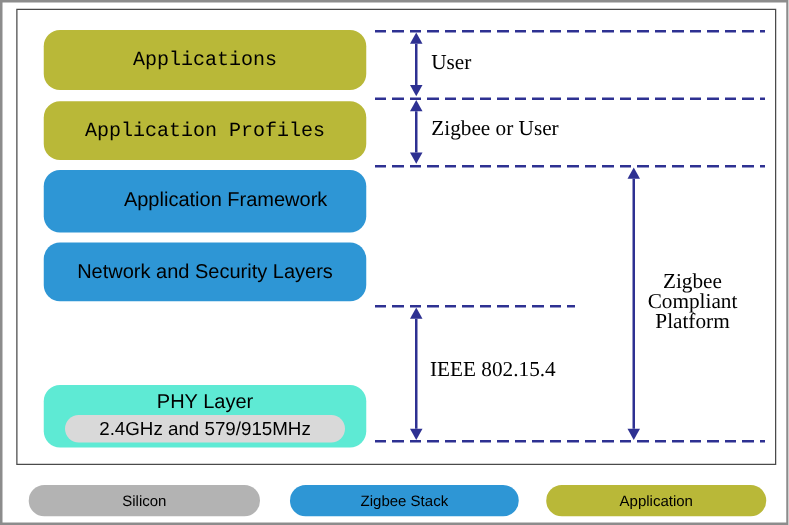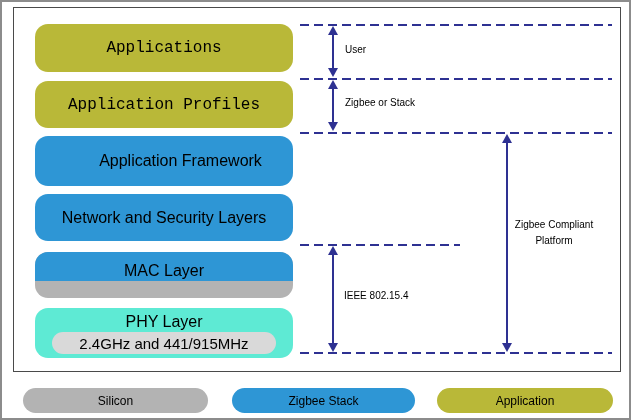--- a/index.html
+++ b/index.html
@@ -130,23 +130,24 @@
     border-top: 9px solid #2e3192;
   }
   .arrow-user        { left: 327px; top: 26px;  height: 51px;  }
   .arrow-zigbee-user { left: 327px; top: 80px;  height: 51px;  }
   .arrow-ieee        { left: 327px; top: 246px; height: 106px; }
   .arrow-platform    { left: 501px; top: 134px; height: 218px; }
 
   
   .ann {
     position: absolute;
-    font-size: 10px;
+    font-size: 17px;
     line-height: 16px;
     white-space: nowrap;
+    font-family: Liberation Serif, serif;
   }
   .ann-user        { left: 345px; top: 42px; }
   .ann-zigbee-user { left: 345px; top: 95px; }
   .ann-ieee        { left: 344px; top: 288px; }
   .ann-platform {
     left: 509px; top: 217px;
     width: 90px;
     text-align: center;
     white-space: normal;
     line-height: 16px;
@@ -185,29 +186,25 @@
   </div>
 
   <div class="box c-blue box-framework">
     <span>Application Framework</span>
   </div>
 
   <div class="box c-blue box-network">
     <span>Network and Security Layers</span>
   </div>
 
-  <div class="box box-mac">
-    <div class="mac-blue"></div>
-    <div class="mac-label">MAC Layer</div>
-  </div>
 
   <div class="box box-phy">
     <div class="phy-label">PHY Layer</div>
     <div class="phy-pill">
-      <span>2.4GHz and 441/915MHz</span>
+      <span>2.4GHz and 579/915MHz</span>
     </div>
   </div>
 
   <div class="dash dash-1"></div>
   <div class="dash dash-2"></div>
   <div class="dash dash-3"></div>
   <div class="dash dash-4"></div>
   <div class="dash dash-5"></div>
 
   <div class="varrow arrow-user">
@@ -225,21 +222,21 @@
     <span class="shaft"></span>
     <span class="head-down"></span>
   </div>
   <div class="varrow arrow-platform">
     <span class="head-up"></span>
     <span class="shaft"></span>
     <span class="head-down"></span>
   </div>
 
   <div class="ann ann-user">User</div>
-  <div class="ann ann-zigbee-user">Zigbee or Stack</div>
+  <div class="ann ann-zigbee-user">Zigbee or User</div>
   <div class="ann ann-ieee">IEEE 802.15.4</div>
   <div class="ann ann-platform">Zigbee Compliant Platform</div>
 
   <div class="pill pill-silicon">
     <span>Silicon</span>
   </div>
   <div class="pill pill-zigbee">
     <span>Zigbee Stack</span>
   </div>
   <div class="pill pill-application">

